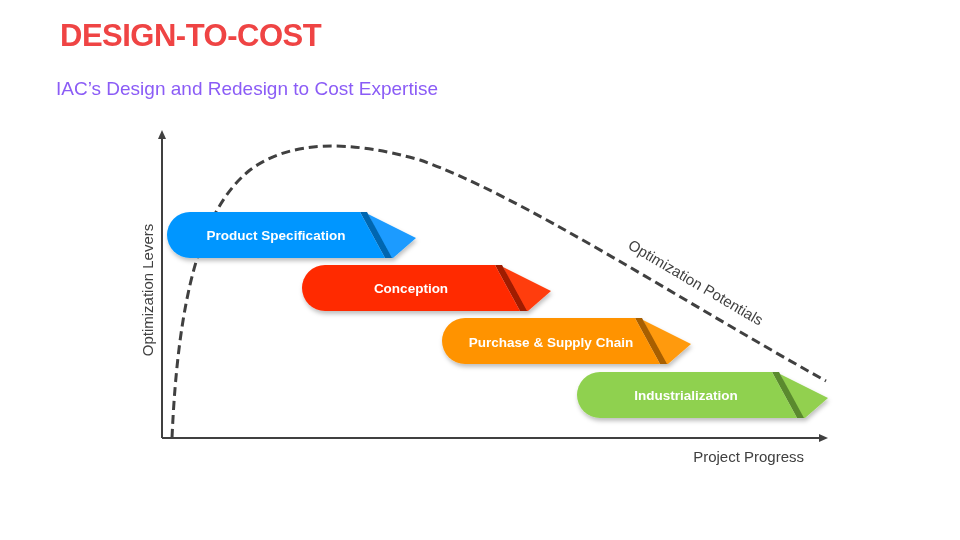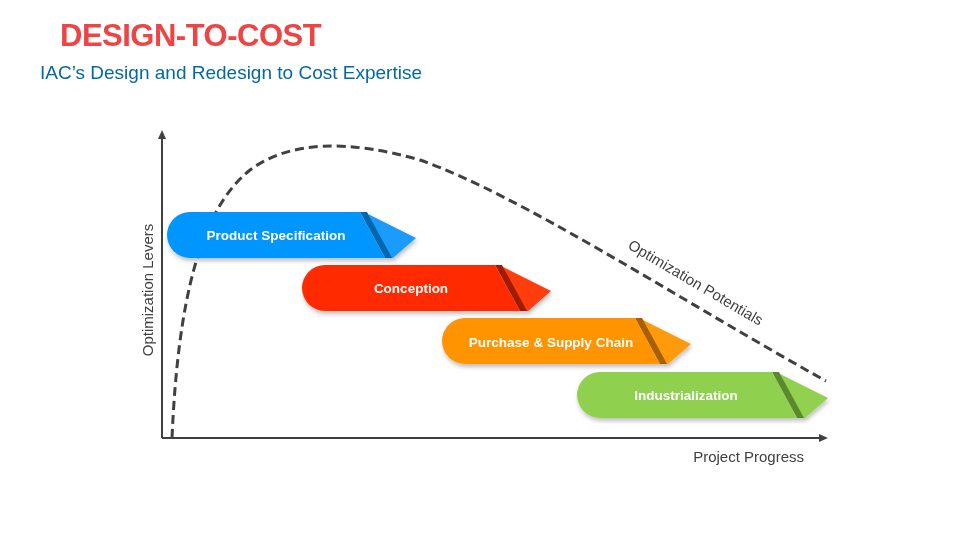--- a/index.html
+++ b/index.html
@@ -5,22 +5,22 @@
   html, body { margin: 0; padding: 0; }
   body {
     width: 960px; height: 540px; background: #ffffff; position: relative; overflow: hidden;
     font-family: "Liberation Sans", "DejaVu Sans", sans-serif;
   }
   .title {
     position: absolute; left: 56px; top: 14px; margin: 4px;
     font-size: 31px; font-weight: bold; color: #ef4444; letter-spacing: -0.5px;
   }
   .subtitle {
-    position: absolute; left: 40px; top: 62px; margin: 0;
-    font-size: 19px; color: #0369a1;
+    position: absolute; left: 40px; top: 62px; margin: 16px;
+    font-size: 19px; color: #8b5cf6;
   }
   svg.diagram { position: absolute; left: 0; top: 0; }
   .lbl { font-family: "Liberation Sans", "DejaVu Sans", sans-serif; }
 </style>
 </head>
 <body>
 
 <h1 class="title">DESIGN-TO-COST</h1>
 <p class="subtitle">IAC’s Design and Redesign to Cost Expertise</p>
 

